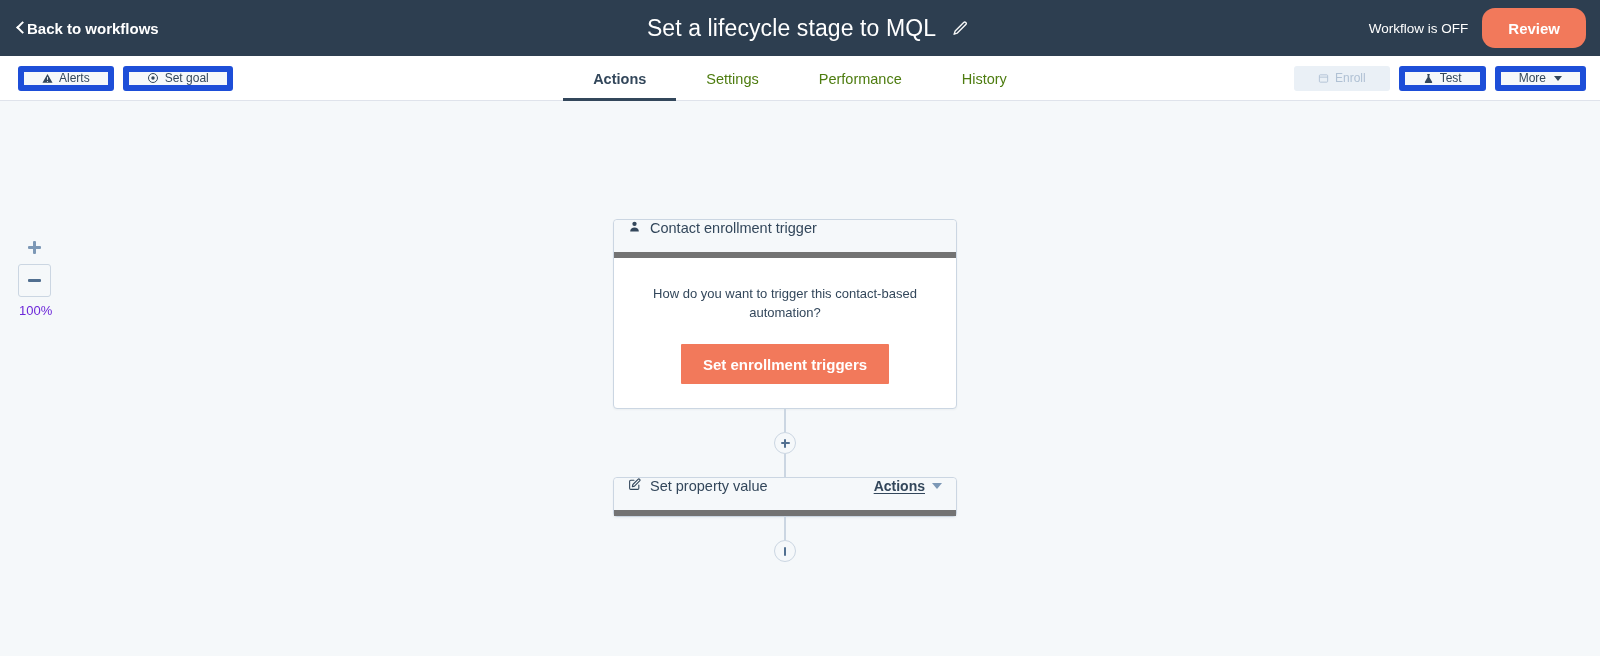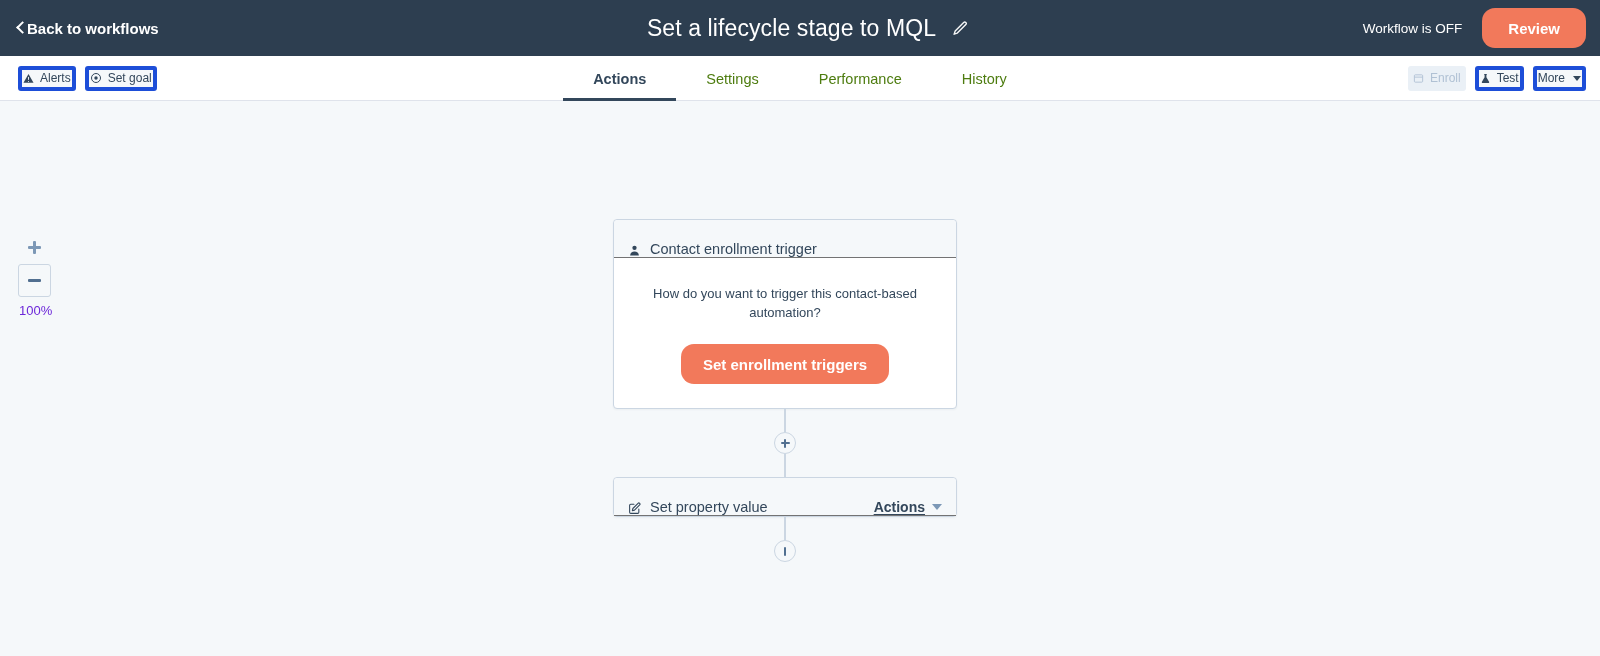--- a/index.html
+++ b/index.html
@@ -70,21 +70,21 @@
     cursor: pointer;
     display: flex;
     align-items: center;
     opacity: .95;
   }
 
   .topbar-right {
     margin-left: auto;
     display: flex;
     align-items: center;
-    gap: 20px;
+    gap: 14px;
   }
   .workflow-state {
     color: #ffffff;
     font-size: 13.5px;
     font-weight: 400;
     white-space: nowrap;
   }
   .btn-review {
     background: #f2795b;
     color: #ffffff;
@@ -116,22 +116,22 @@
     gap: 9px;
     z-index: 2;
   }
   .toolbar-right { margin-left: auto; }
 
   .btn-sm {
     display: inline-flex;
     align-items: center;
     gap: 6px;
     height: 25px;
-    padding: 0 1px;
-    border: 4px solid #1d4ed8;
+    padding: 0 18px;
+    border: 6px solid #1d4ed8;
     border-radius: 3px;
     background: #ffffff;
     color: #33475b;
     font-family: inherit;
     font-size: 12px;
     font-weight: 400;
     cursor: pointer;
     white-space: nowrap;
     line-height: 1;
   }
@@ -242,25 +242,25 @@
     background: #ffffff;
     border: 1px solid #cbd6e2;
     border-radius: 4px;
     width: 344px;
     box-shadow: 0 1px 2px rgba(45,62,80,.05);
   }
   .node-card.wide { width: 344px; }
 
   .node-head {
     background: #f5f8fa;
-    border-bottom: 1px solid #737373;
+    border-bottom: 6px solid #737373;
     border-radius: 4px 4px 0 0;
     height: 38px;
     display: flex;
-    align-items: flex-end;
+    align-items: flex-start;
     gap: 9px;
     padding: 0 14px;
   }
   .node-head-title {
     font-size: 14.5px;
     color: #33475b;
     white-space: nowrap;
   }
   .node-actions {
     margin-left: auto;
@@ -290,21 +290,21 @@
   .node-q {
     font-size: 13px;
     line-height: 1.48;
     color: #33475b;
   }
   .btn-primary {
     margin-top: 22px;
     background: #f2795b;
     color: #ffffff;
     border: none;
-    border-radius: 13px;
+    border-radius: 1px;
     font-family: inherit;
     font-size: 15px;
     font-weight: 700;
     height: 40px;
     padding: 0 22px;
     cursor: pointer;
   }
   .node-body.compact {
     padding: 26px 28px 30px;
   }

